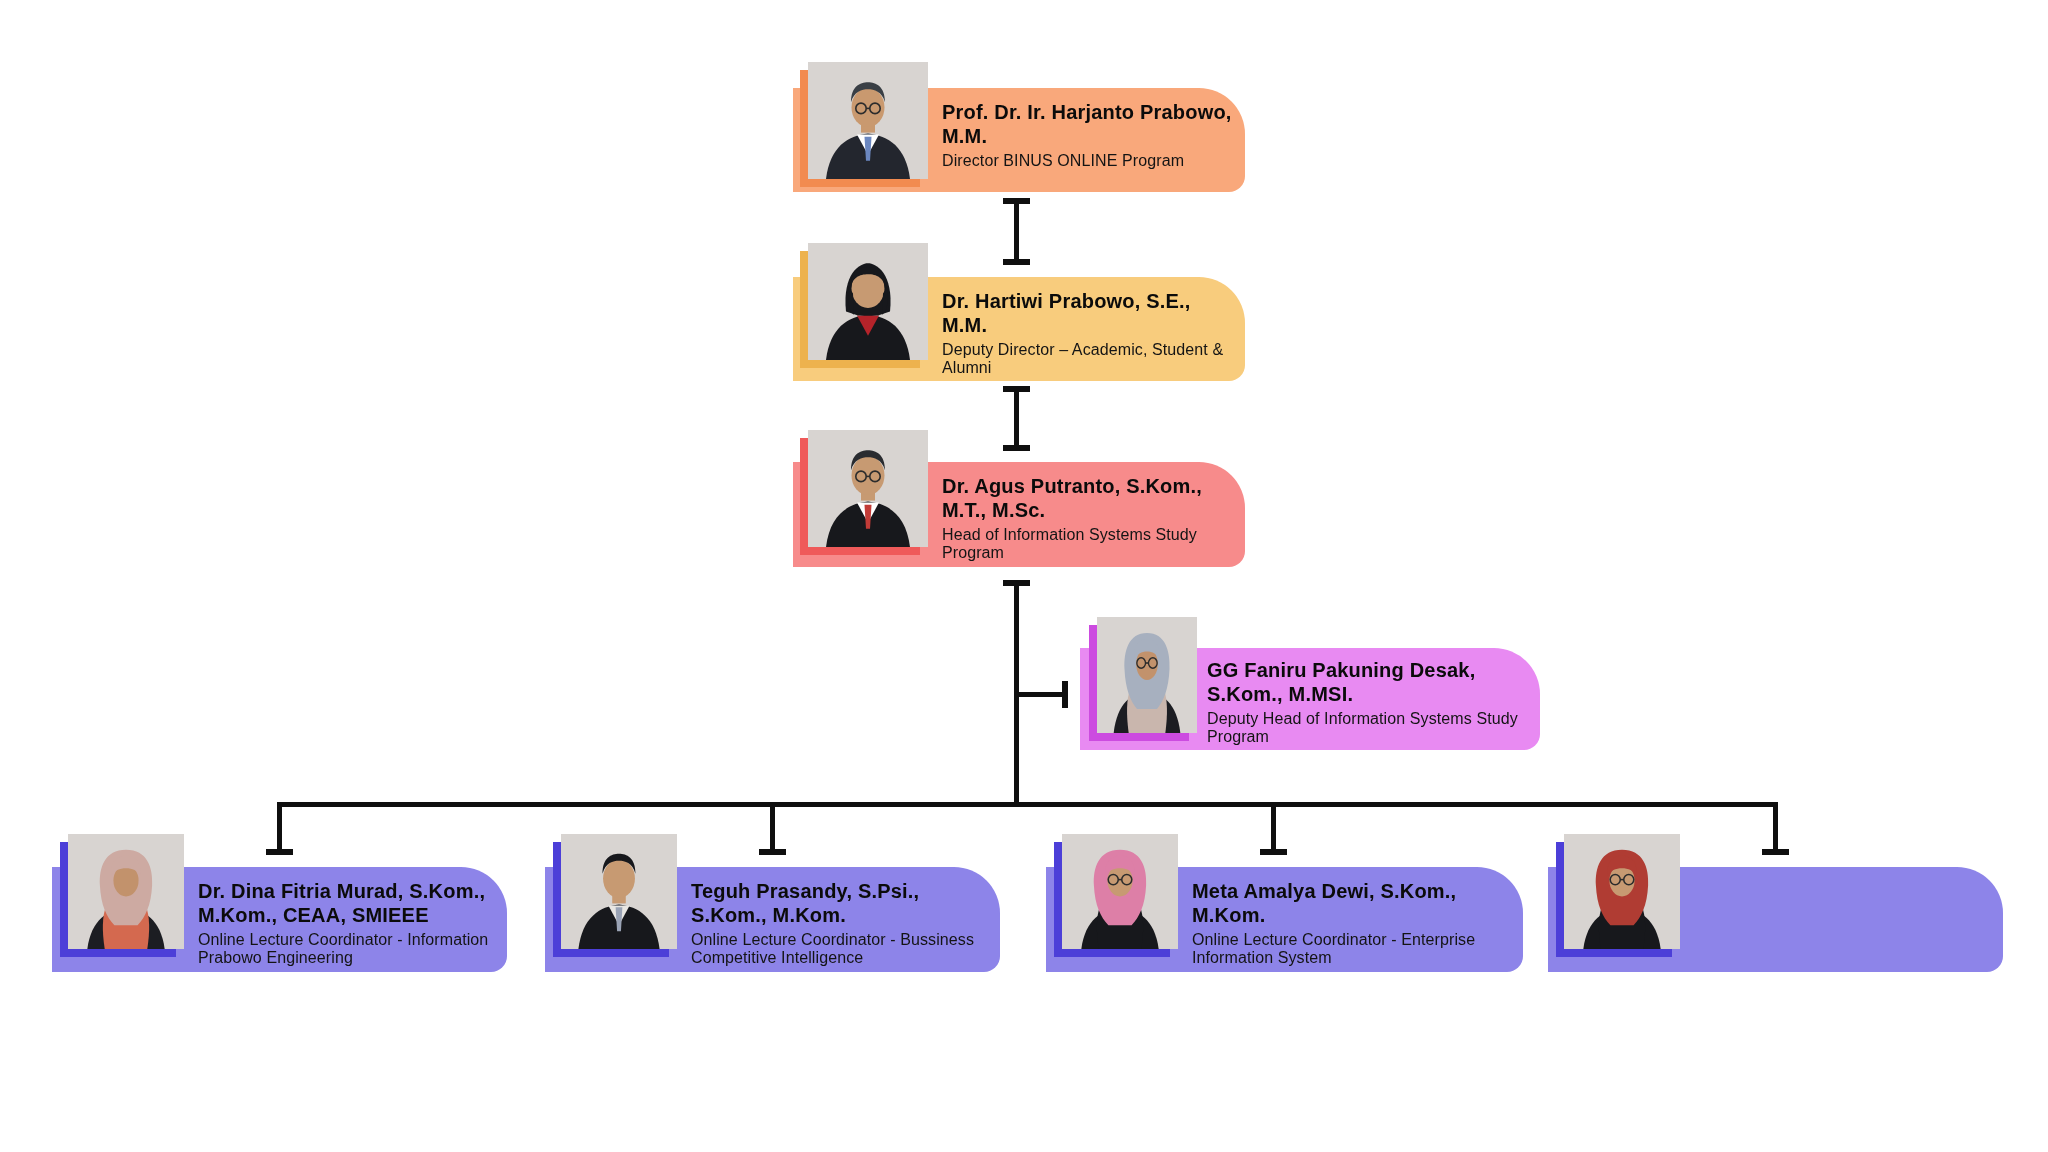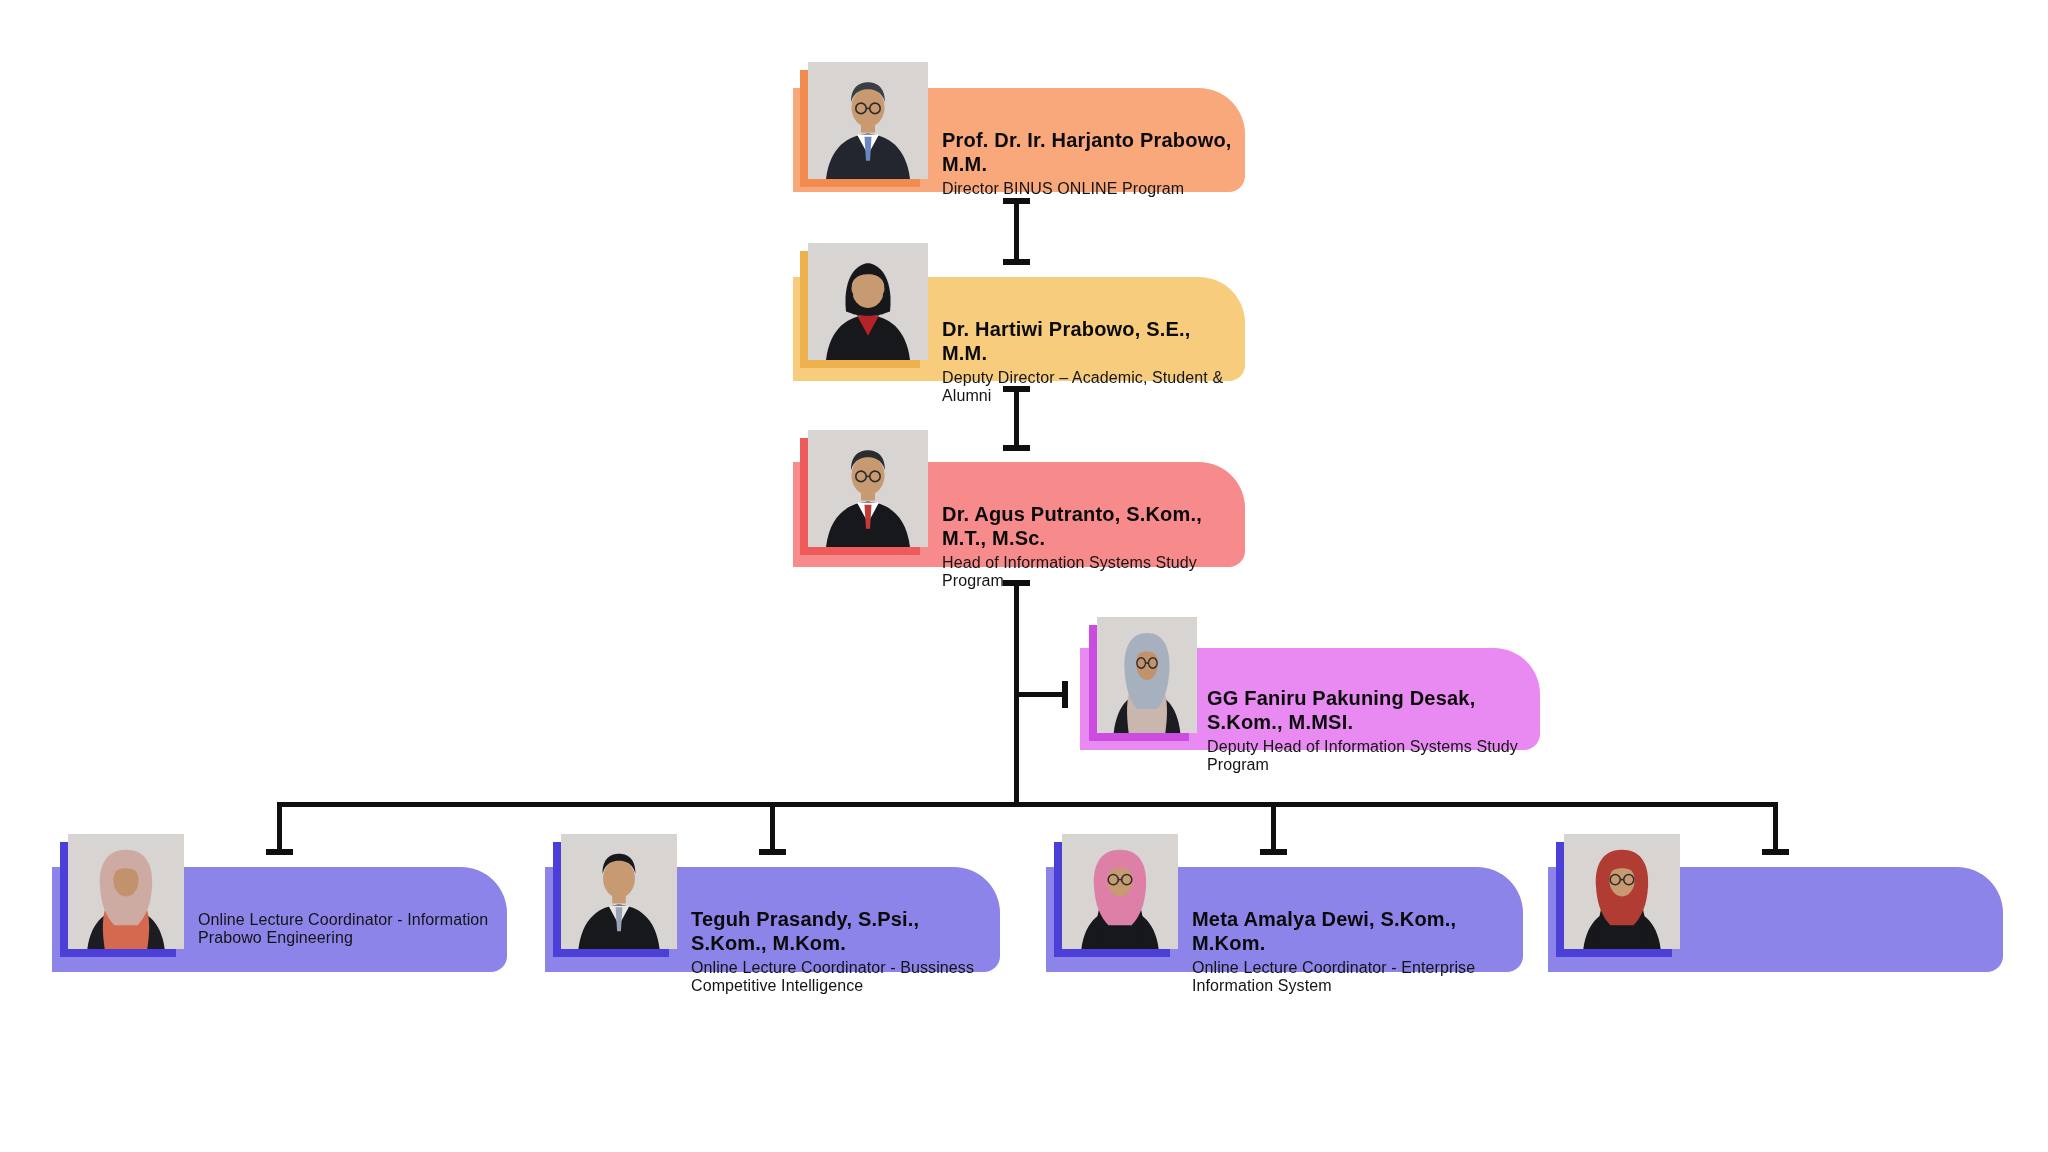--- a/index.html
+++ b/index.html
@@ -4,21 +4,21 @@
 <style>
   html,body{margin:0;padding:0;background:#ffffff;}
   #canvas{
     position:relative;width:2048px;height:1152px;background:#ffffff;
     font-family:"Liberation Sans", sans-serif;overflow:hidden;
   }
   .card{position:absolute;border-radius:0 46px 16px 0;}
   .pshadow{position:absolute;}
   .photo{position:absolute;overflow:hidden;background:#d8d4d1;}
   .photo svg{display:block;width:100%;height:100%;}
-  .txt{position:absolute;margin-top:28px;}
+  .txt{position:absolute;}
   .name{font-weight:bold;font-size:20px;line-height:24px;color:#0b0b0b;letter-spacing:.2px;}
   .title{font-size:16px;line-height:17.5px;color:#141414;margin-top:4px;letter-spacing:.1px;}
   .conn{position:absolute;background:#0f0f0f;}
 
   
   .c-director{left:793px;top:88px;width:452px;height:104px;}
   .c-deputy  {left:793px;top:277px;width:452px;height:104px;}
   .c-head    {left:793px;top:462px;width:452px;height:105px;}
   .c-director .pshadow,.c-deputy .pshadow,.c-head .pshadow{width:120px;height:117px;}
   .c-director .photo,.c-deputy .photo,.c-head .photo{width:120px;height:117px;}
@@ -200,20 +200,21 @@
         <svg viewBox="0 0 120 116" preserveAspectRatio="none" xmlns="http://www.w3.org/2000/svg">
           <rect width="120" height="116" fill="#d8d4d1"></rect>
           <path d="M20,116 C24,86 42,76 60,74 C78,76 96,86 100,116 Z" fill="#1c1d22"></path>
           <path d="M38,116 C32,78 40,60 60,58 C80,60 88,78 82,116 Z" fill="#d4694f"></path>
           <path d="M60,16 C38,16 32,34 33,52 C34,72 40,84 48,92 L72,92 C80,84 86,72 87,52 C88,34 82,16 60,16 Z" fill="#cdaaa2"></path>
           <ellipse cx="60" cy="47" rx="13" ry="16" fill="#c2926c"></ellipse>
           <path d="M60,22 C47,22 44,33 45,42 C50,32 70,32 75,42 C76,33 73,22 60,22 Z" fill="#cdaaa2"></path>
         </svg>
       </span>
     <div class="txt">
+      <div class="name">Dr. Dina Fitria Murad, S.Kom., M.Kom., CEAA, SMIEEE</div>
       <div class="title">Online Lecture Coordinator - Information Prabowo Engineering</div>
     </div>
   </div>
 
   <div class="card c-co1" style="background: rgb(141, 132, 233);">
     <span class="pshadow" style="background: rgb(76, 63, 216);"></span>
     <span class="photo">
         <svg viewBox="0 0 120 116" preserveAspectRatio="none" xmlns="http://www.w3.org/2000/svg">
           <rect width="120" height="116" fill="#d8d4d1"></rect>
           <path d="M18,116 C22,84 40,73 60,71 C80,73 98,84 102,116 Z" fill="#17181c"></path>

